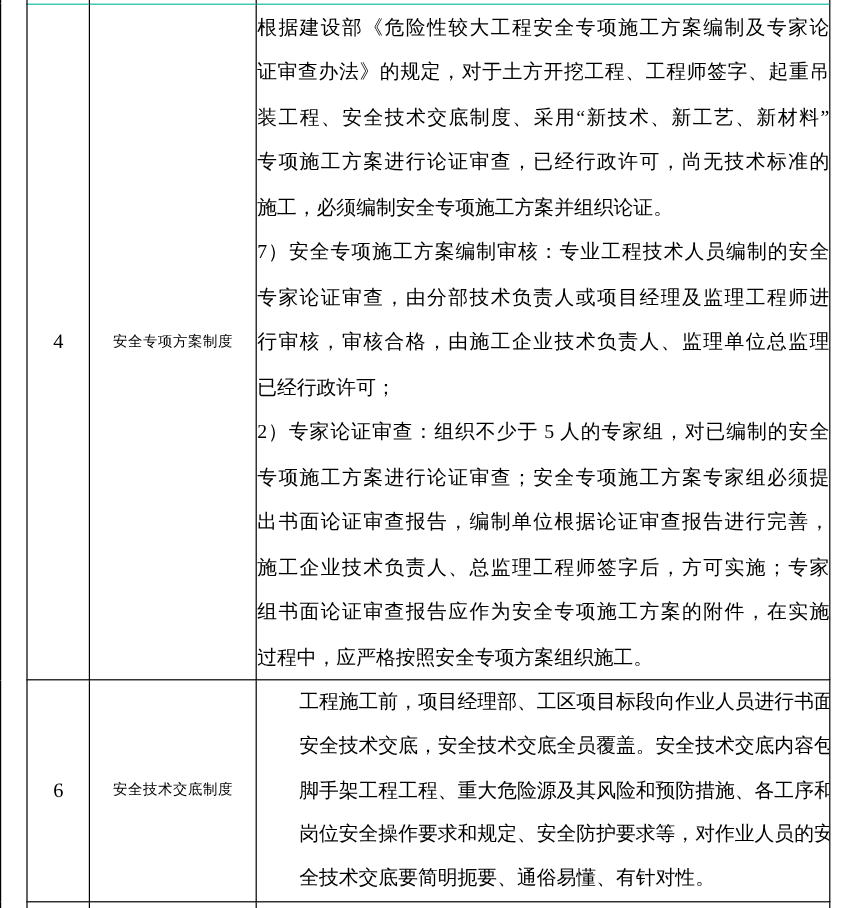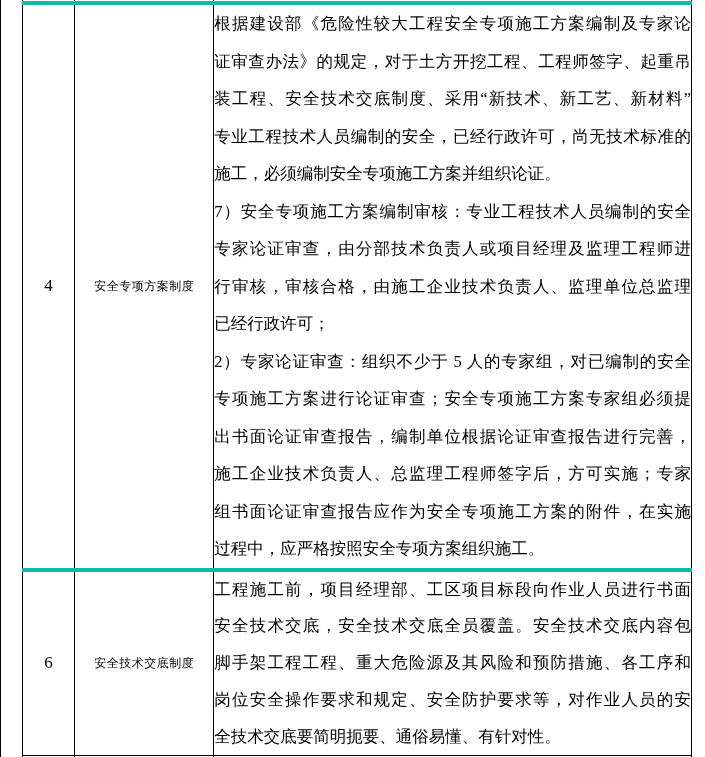--- a/index.html
+++ b/index.html
@@ -29,21 +29,21 @@
   }
   
   td.cut-left-cell {
     border-top: none;
     border-bottom: none;
     border-left: none;
   }
   
   tr.partial-top td { border-top: none; border-bottom: none; }
   tr.partial-bottom td { border-top: none; border-bottom: none; }
-  tr.main-row td { border-top: 4px solid #14b8a6; border-bottom: 1px solid #000; }
+  tr.main-row td { border-top: 1px solid #14b8a6; border-bottom: 1px solid #000; }
 
   td.number-cell {
     text-align: center;
     vertical-align: middle;
     font-size: 17px;
   }
   td.label-cell {
     text-align: center;
     vertical-align: middle;
     font-size: 12px;
@@ -59,21 +59,21 @@
     text-align: justify;
     text-align-last: justify;
     text-justify: inter-character;
     white-space: nowrap;
     overflow: hidden;
   }
   .text-line.para-last {
     text-align-last: left;
   }
   tr.row-height-tall td.content-cell .text-line { line-height: 37.5px; height: 37.5px; }
-  tr.row-height-short td.content-cell .text-line { line-height: 36.8px; height: 36.8px; }
+  tr.row-height-short td.content-cell .text-line { line-height: 36.8px; height: 36.8px; margin-left: 35px; }
 </style>
 </head>
 <body>
 
 <table class="doc-table">
   <colgroup>
     <col style="width:22px">
     <col style="width:52px">
     <col style="width:139px">
     <col style="width:477px">
@@ -85,21 +85,21 @@
       <td></td>
       <td></td>
     </tr>
     <tr class="main-row row-height-tall" style="height:563px">
       <td class="number-cell">4</td>
       <td class="label-cell">安全专项方案制度</td>
       <td class="content-cell">
           <div class="text-line">根据建设部《危险性较大工程安全专项施工方案编制及专家论</div>
           <div class="text-line">证审查办法》的规定，对于土方开挖工程、工程师签字、起重吊</div>
           <div class="text-line">装工程、安全技术交底制度、采用“新技术、新工艺、新材料”</div>
-          <div class="text-line">专业工程技术人员编制的安全，已经行政许可，尚无技术标准的</div>
+          <div class="text-line">专项施工方案进行论证审查，已经行政许可，尚无技术标准的</div>
           <div class="text-line para-last">施工，必须编制安全专项施工方案并组织论证。</div>
           <div class="text-line">7）安全专项施工方案编制审核：专业工程技术人员编制的安全</div>
           <div class="text-line">专家论证审查，由分部技术负责人或项目经理及监理工程师进</div>
           <div class="text-line">行审核，审核合格，由施工企业技术负责人、监理单位总监理</div>
           <div class="text-line para-last">已经行政许可；</div>
           <div class="text-line">2）专家论证审查：组织不少于 5 人的专家组，对已编制的安全</div>
           <div class="text-line">专项施工方案进行论证审查；安全专项施工方案专家组必须提</div>
           <div class="text-line">出书面论证审查报告，编制单位根据论证审查报告进行完善，</div>
           <div class="text-line">施工企业技术负责人、总监理工程师签字后，方可实施；专家</div>
           <div class="text-line">组书面论证审查报告应作为安全专项施工方案的附件，在实施</div>

